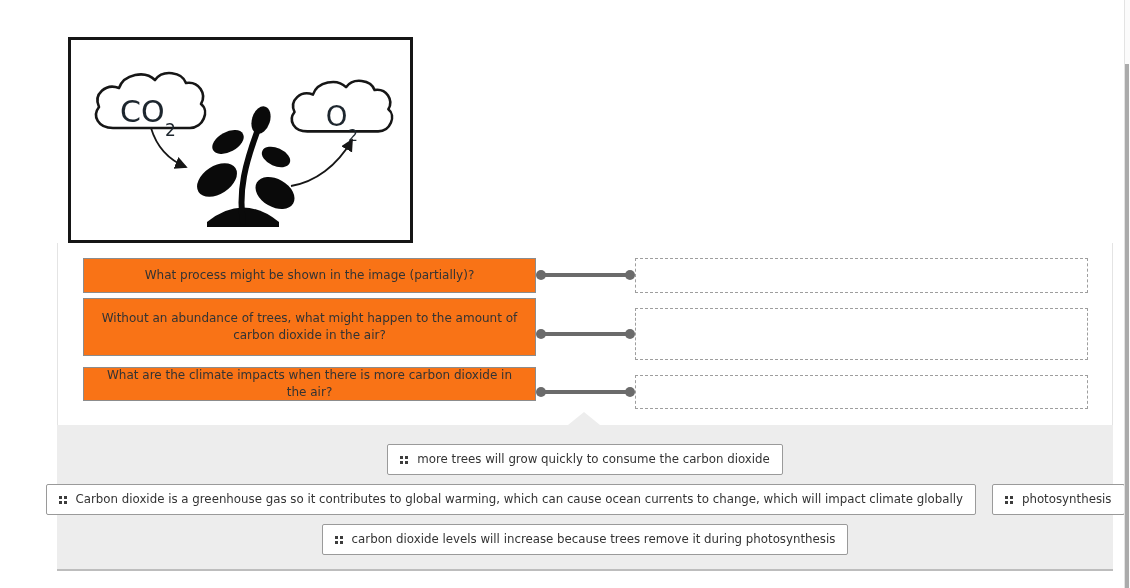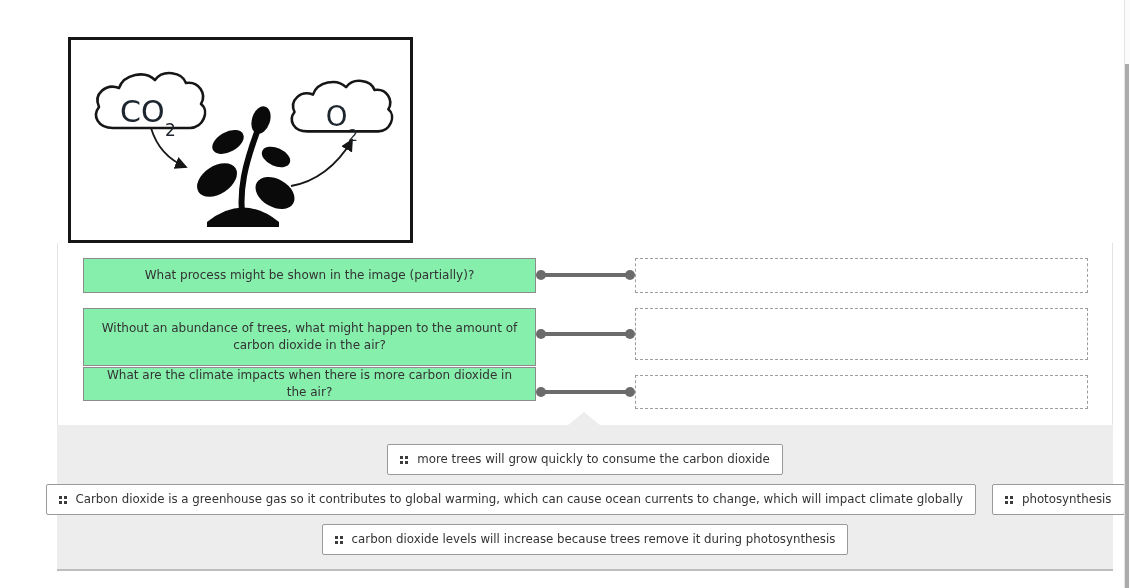--- a/index.html
+++ b/index.html
@@ -13,26 +13,26 @@
     border:3px solid #161616;background:#fff;margin-top:17px;
   }
   
   .qa-zone{
     position:absolute;left:57px;top:243px;width:1056px;height:182px;
     background:#fff;border-left:1px solid #e4e4e4;border-right:1px solid #e4e4e4;
     box-sizing:border-box;
   }
   .question-box{
     position:absolute;left:25px;width:453px;box-sizing:border-box;
-    border:1px solid #8c8c8c;background:#86efac;
+    border:1px solid #8c8c8c;background:#f97316;
     display:flex;align-items:center;justify-content:center;text-align:center;
     font-size:12px;line-height:17px;color:#333;padding:0 14px;
   }
   .q1{top:15px;height:35px;}
-  .q2{top:65px;height:58px;}
+  .q2{top:55px;height:58px;}
   .q3{top:124px;height:34px;}
   .answer-box{
     position:absolute;left:577px;width:453px;box-sizing:border-box;
     border:1px dashed #9e9e9e;background:#fff;
   }
   .a1{top:15px;height:35px;}
   .a2{top:65px;height:52px;}
   .a3{top:132px;height:34px;}
   .connector{position:absolute;left:478px;width:99px;height:12px;}
   .c1{top:26px;} .c2{top:85px;} .c3{top:143px;}

